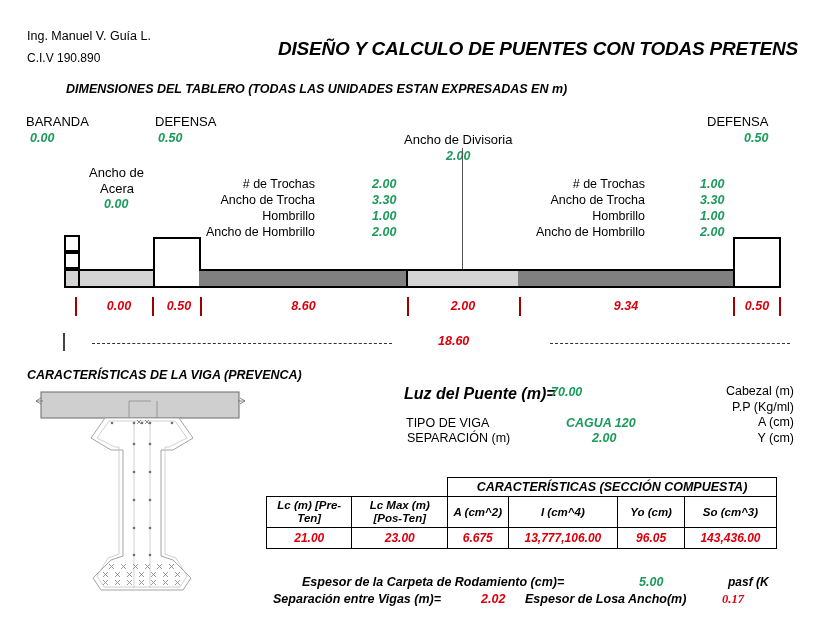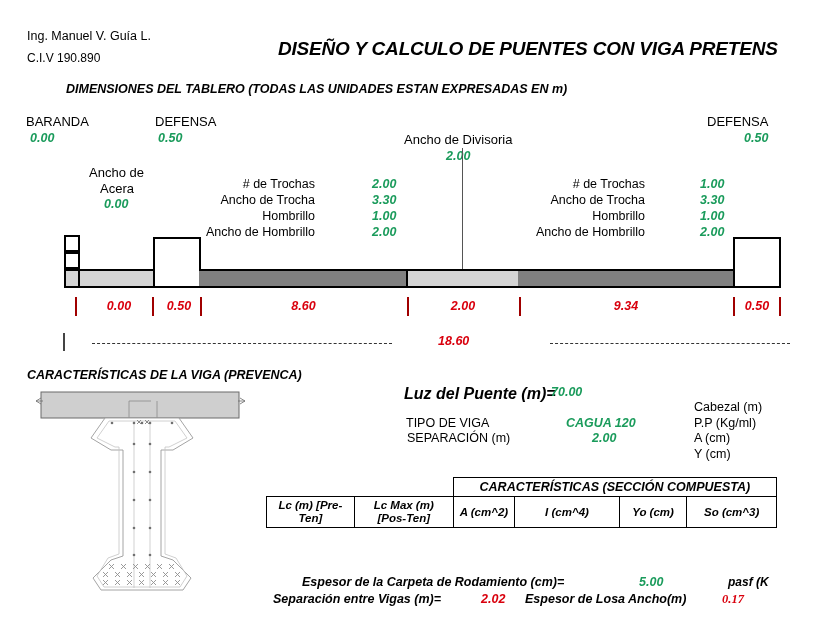--- a/index.html
+++ b/index.html
@@ -131,21 +131,21 @@
   #beam-drawing { left: 33px; top: 388px; width: 215px; height: 205px; }
 
   #luz-label { left: 404px; top: 385px; font-size: 16px; font-weight: bold; font-style: italic; white-space: nowrap; }
   #luz-value { left: 551px; top: 385px; font-size: 12.5px; white-space: nowrap; }
 
   #tipo-viga-label { left: 406px; top: 416px; font-size: 12.5px; white-space: nowrap; }
   #tipo-viga-value { left: 566px; top: 416px; font-size: 12.5px; white-space: nowrap; }
   #separacion-label { left: 407px; top: 431px; font-size: 12.5px; white-space: nowrap; }
   #separacion-value { left: 592px; top: 431px; font-size: 12.5px; white-space: nowrap; }
 
-  #cabezal-block { left: 694px; top: 400px; font-size: 12.5px; width: 100px; text-align: left; }
+  #cabezal-block { left: 694px; top: 384px; font-size: 12.5px; width: 100px; text-align: right; }
   #cabezal-block div { height: 15.5px; white-space: nowrap; }
 
   
   #data-table {
     left: 266px; top: 477px;
     width: 511px;
     border-collapse: collapse;
     font-size: 11.5px;
   }
   #data-table td, #data-table th {
@@ -178,21 +178,21 @@
   #sep-vigas-label { position:absolute; left: 273px; top: 17px; font-size: 12.5px; font-weight:bold; font-style:italic; white-space: nowrap;}
   #sep-vigas-value { position:absolute; left: 481px; top: 17px; font-size: 12.5px; white-space: nowrap;}
   #espesor-losa-label { position:absolute; left: 525px; top: 17px; font-size: 12.5px; font-weight:bold; font-style:italic; white-space: nowrap;}
   #espesor-losa-value { position:absolute; left: 722px; top: 17px; font-size: 12.5px; white-space: nowrap; font-family: Liberation Serif, serif;}
 </style>
 </head>
 <body>
 
 <div class="abs lbl" id="author-line1">Ing. Manuel V. Guía L.</div>
 <div class="abs lbl" id="author-line2">C.I.V 190.890</div>
-<div class="abs" id="main-title">DISEÑO Y CALCULO DE PUENTES CON VIGA PRETENS</div>
+<div class="abs" id="main-title">DISEÑO Y CALCULO DE PUENTES CON TODAS PRETENS</div>
 <div class="abs" id="deck-section-title">DIMENSIONES DEL TABLERO (TODAS LAS UNIDADES ESTAN EXPRESADAS EN m)</div>
 
 <div class="abs lbl" id="baranda-label">BARANDA</div>
 <div class="abs val green" id="baranda-value">0.00</div>
 
 <div class="abs lbl" id="defensa-l-label">DEFENSA</div>
 <div class="abs val green" id="defensa-l-value">0.50</div>
 
 <div class="abs lbl" id="defensa-r-label">DEFENSA</div>
 <div class="abs val green" id="defensa-r-value">0.50</div>
@@ -385,20 +385,28 @@
     <td colspan="4" id="composite-header">CARACTERÍSTICAS (SECCIÓN COMPUESTA)</td>
   </tr>
   <tr>
     <th style="width:92px;">Lc (m) [Pre-Ten]</th>
     <th style="width:105px;">Lc Max (m) [Pos-Ten]</th>
     <th style="width:58px;">A (cm^2)</th>
     <th style="width:110px;">I (cm^4)</th>
     <th style="width:68px;">Yo (cm)</th>
     <th style="width:92px;">So (cm^3)</th>
   </tr>
+  <tr>
+    <td class="valcell">21.00</td>
+    <td class="valcell">23.00</td>
+    <td class="valcell">6.675</td>
+    <td class="valcell">13,777,106.00</td>
+    <td class="valcell">96.05</td>
+    <td class="valcell">143,436.00</td>
+  </tr>
 </tbody>
   </table>
 
 <div class="abs" id="footer">
   <div id="carpeta-label">Espesor de la Carpeta de Rodamiento (cm)=</div>
   <div id="carpeta-value" class="green">5.00</div>
   <div id="pasf-label">pasf (K</div>
   <div id="sep-vigas-label">Separación entre Vigas (m)=</div>
   <div id="sep-vigas-value" class="red">2.02</div>
   <div id="espesor-losa-label">Espesor de Losa Ancho(m)</div>

